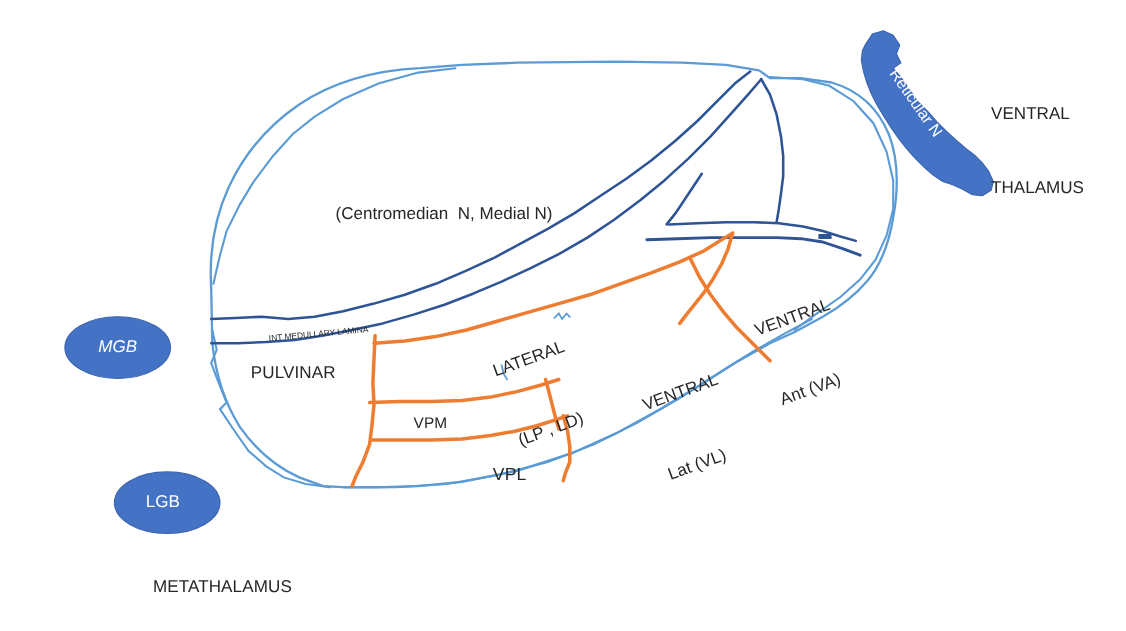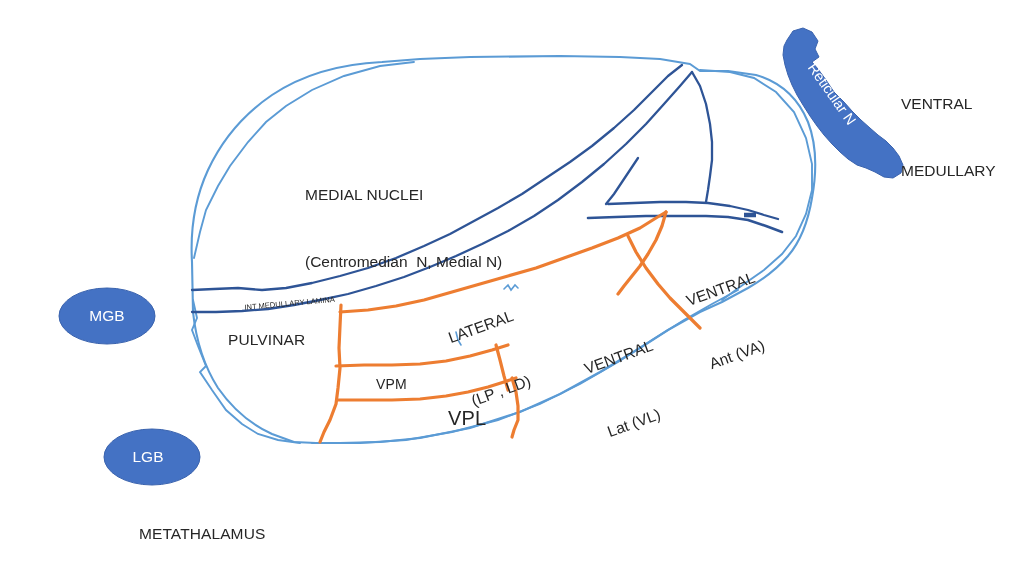--- a/index.html
+++ b/index.html
@@ -178,21 +178,20 @@
 
     <path fill="none" stroke="#5B9BD5" stroke-width="1.6" stroke-linecap="round" d="M 456,332 L 458,340 L 461,345"></path>
 
     <ellipse cx="107" cy="316" rx="48" ry="28" fill="#4472C4" stroke="#3A63AE" stroke-width="1"></ellipse>
 
     <ellipse cx="152" cy="457" rx="48" ry="28" fill="#4472C4" stroke="#3A63AE" stroke-width="1"></ellipse>
 
   </svg>
 
   <div class="lbl-block" style="left:305px; top:139px; font-size:15.5px;">
-    <div>MEDIAL NUCLEI</div>
     <div>(Centromedian  N, Medial N)</div>
   </div>
 
 
   <div class="tiny-rot" style="left:244px; top:303px; font-size:7.6px; transform:rotate(-5.2deg);">INT MEDULLARY LAMINA</div>
 
   <div class="lbl" style="left:228px; top:330px; font-size:15.5px;">PULVINAR</div>
 
   <div class="rot-label" style="left:430px; top:286px; font-size:15.5px; transform:rotate(-20deg);">
     <div>LATERAL</div>
@@ -204,28 +203,28 @@
     <div>Lat (VL)</div>
   </div>
 
   <div class="rot-label" style="left:668px; top:249px; font-size:15.5px; transform:rotate(-20deg);">
     <div>VENTRAL</div>
     <div>Ant (VA)</div>
   </div>
 
   <div class="lbl" style="left:376px; top:375px; font-size:14px;">VPM</div>
 
-  <div class="lbl" style="left:448px; top:405px; font-size:20px;">VPL</div>
+  <div class="lbl" style="left:448px; top:421px; font-size:16px;">VPL</div>
 
   <div class="reticular-label" style="left:818px; top:60px; font-size:14.5px; transform:rotate(55deg);">Reticular N</div>
 
   <div class="lbl-block" style="left:901px; top:48px; font-size:15.5px;">
     <div>VENTRAL</div>
-    <div>MEDULLARY</div>
-  </div>
-
-  <div class="oval-label" style="left:59px; top:307px; width:96px; font-size:15.5px;">MGB</div>
+    <div>THALAMUS</div>
+  </div>
+
+  <div class="oval-label" style="left:59px; top:307px; width:96px; font-size:15.5px;font-style:italic;">MGB</div>
 
   <div class="oval-label" style="left:100px; top:448px; width:96px; font-size:15.5px;">LGB</div>
 
   <div class="lbl" style="left:103px; top:524px; font-size:15.5px;margin-left:36px;">METATHALAMUS</div>
 
 </div>
 
 </body></html>

